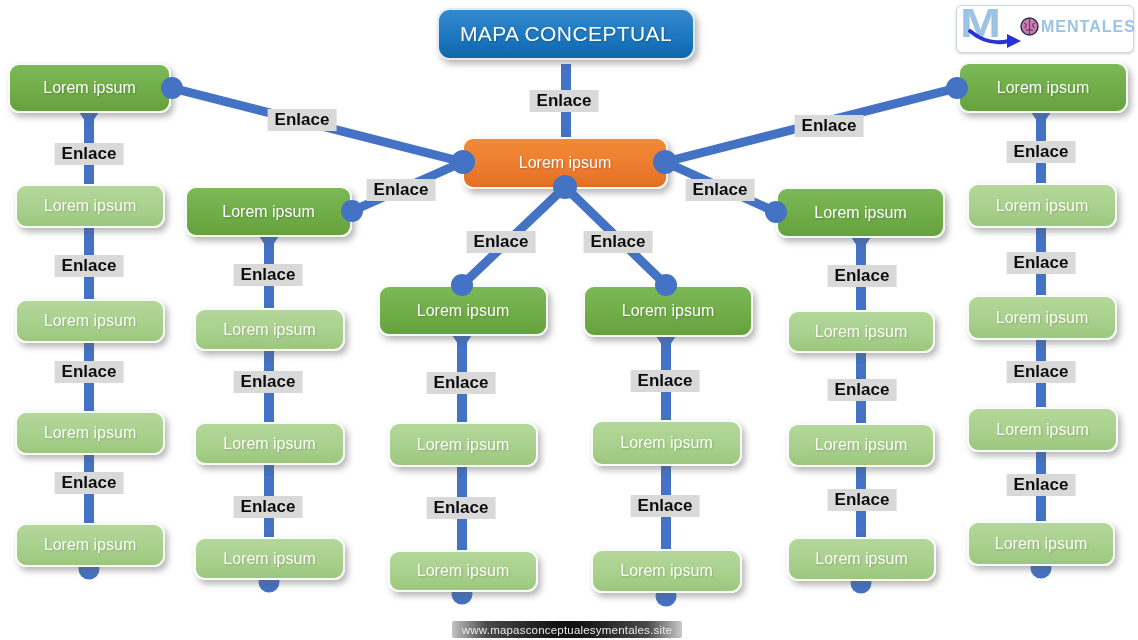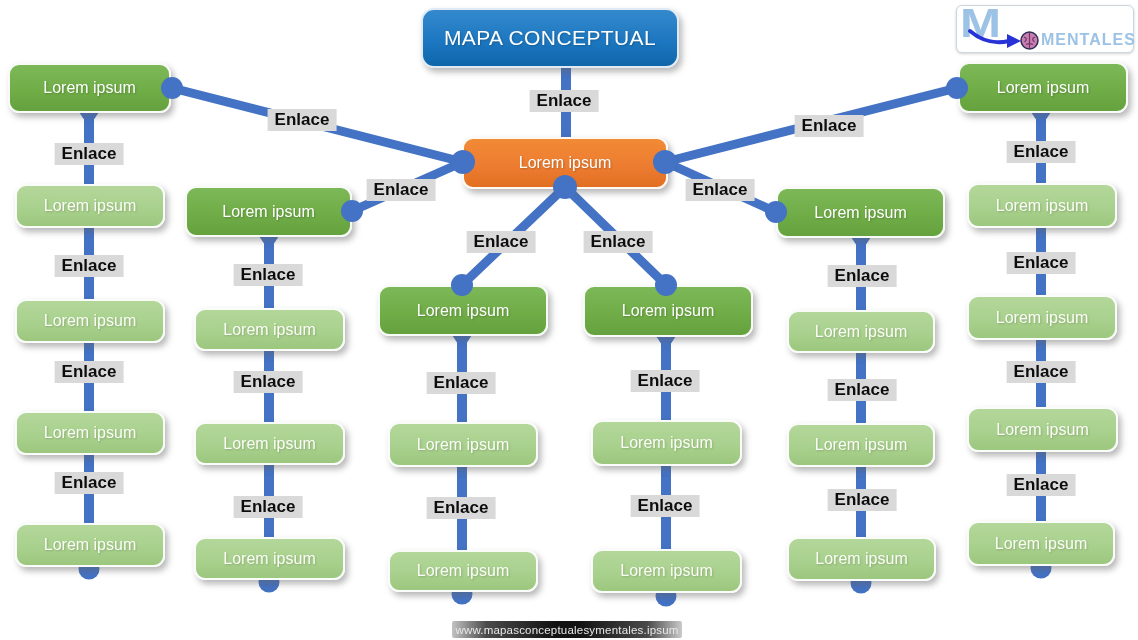--- a/index.html
+++ b/index.html
@@ -32,21 +32,21 @@
   .lines-layer{z-index:1;}
   
   .logo{position:absolute;left:956px;top:5px;width:176px;height:46px;background:#fff;
     border:1px solid #ccd6de;border-radius:6px;box-shadow:0 1px 3px rgba(0,0,0,.18);z-index:5;}
   .logo-m{position:absolute;left:3px;top:-6px;font-size:44px;font-weight:bold;
     color:var(--logo-light-blue);transform:scale(1.12,.92);transform-origin:left top;}
   .logo-arrow{position:absolute;left:10px;top:22px;}
   .logo-top{position:absolute;left:49px;top:1px;background:var(--logo-magenta);color:#fff;
     font-weight:bold;font-size:14px;padding:1px 5px;border:2px solid #fff;border-radius:3px;
     letter-spacing:.3px;box-shadow:0 0 0 1px #c7cfd6;white-space:nowrap;}
-  .logo-bottom{position:absolute;left:63px;top:25px;display:flex;gap:2px;}
+  .logo-bottom{position:absolute;left:63px;top:11px;display:flex;align-items:center;gap:2px;}
   .logo-bottom span{font-weight:bold;font-size:16px;color:var(--logo-light-blue);letter-spacing:1px;}
   
   .footer-bar{position:absolute;left:452px;top:621px;width:230px;height:17px;z-index:5;
     display:flex;align-items:center;justify-content:center;border-radius:2px;
     background:linear-gradient(90deg,#c2c2c2 0%,#4a4a4a 15%,#121212 45%,#121212 55%,#4a4a4a 85%,#cacaca 100%);}
   .footer-bar span{font-size:11.5px;color:#e9e9e9;letter-spacing:.2px;}
 </style>
 </head>
 <body>
 
@@ -73,21 +73,21 @@
     <path class="tri" d="M849 234 H873 L861 252 Z"></path>
     <path class="tri" d="M1029 109 H1053 L1041 127 Z"></path>
     <circle class="dot" cx="89" cy="569" r="10.5"></circle>
     <circle class="dot" cx="269" cy="582" r="10.5"></circle>
     <circle class="dot" cx="462" cy="594" r="10.5"></circle>
     <circle class="dot" cx="666" cy="596" r="10.5"></circle>
     <circle class="dot" cx="861" cy="583" r="10.5"></circle>
     <circle class="dot" cx="1041" cy="568" r="10.5"></circle>
   </svg>
 
-  <div class="node title-box" style="left:421px;top:8px;width:258px;height:60px">MAPA CONCEPTUAL</div>
+  <div class="node title-box" style="left:437px;top:8px;width:258px;height:52px">MAPA CONCEPTUAL</div>
   <div class="node center-box" style="left:462px;top:137px;width:206px;height:52px">Lorem ipsum</div>
 
   <div class="node dark" style="left:8px;top:63px;width:163px;height:50px">Lorem ipsum</div>
   <div class="node dark" style="left:185px;top:186px;width:167px;height:51px">Lorem ipsum</div>
   <div class="node dark" style="left:378px;top:285px;width:170px;height:51px">Lorem ipsum</div>
   <div class="node dark" style="left:583px;top:285px;width:170px;height:52px">Lorem ipsum</div>
   <div class="node dark" style="left:776px;top:187px;width:169px;height:51px">Lorem ipsum</div>
   <div class="node dark" style="left:958px;top:62px;width:170px;height:51px">Lorem ipsum</div>
 
   <div class="node leaf" style="left:15px;top:184px;width:150px;height:44px">Lorem ipsum</div>
@@ -167,16 +167,16 @@
     <div class="logo-bottom">
       <svg width="19" height="19">
         <circle cx="9.5" cy="9.5" r="8.5" fill="#C77FB0" stroke="#2d2d55" stroke-width="1.5"></circle>
         <path d="M9.5 2 V17 M4 6 C 7 7, 7 9, 4.5 11 M15 6 C 12 7, 12 9, 14.5 11 M6 13.5 C 8 12.5, 11 12.5, 13 13.5" fill="none" stroke="#76336B" stroke-width="1.2"></path>
       </svg>
       <span>MENTALES</span>
     </div>
   </div>
 
   <div class="footer-bar">
-    <span>www.mapasconceptualesymentales.ipsum</span>
+    <span>www.mapasconceptualesymentales.site</span>
   </div>
 
 </div>
 
 </body></html>

